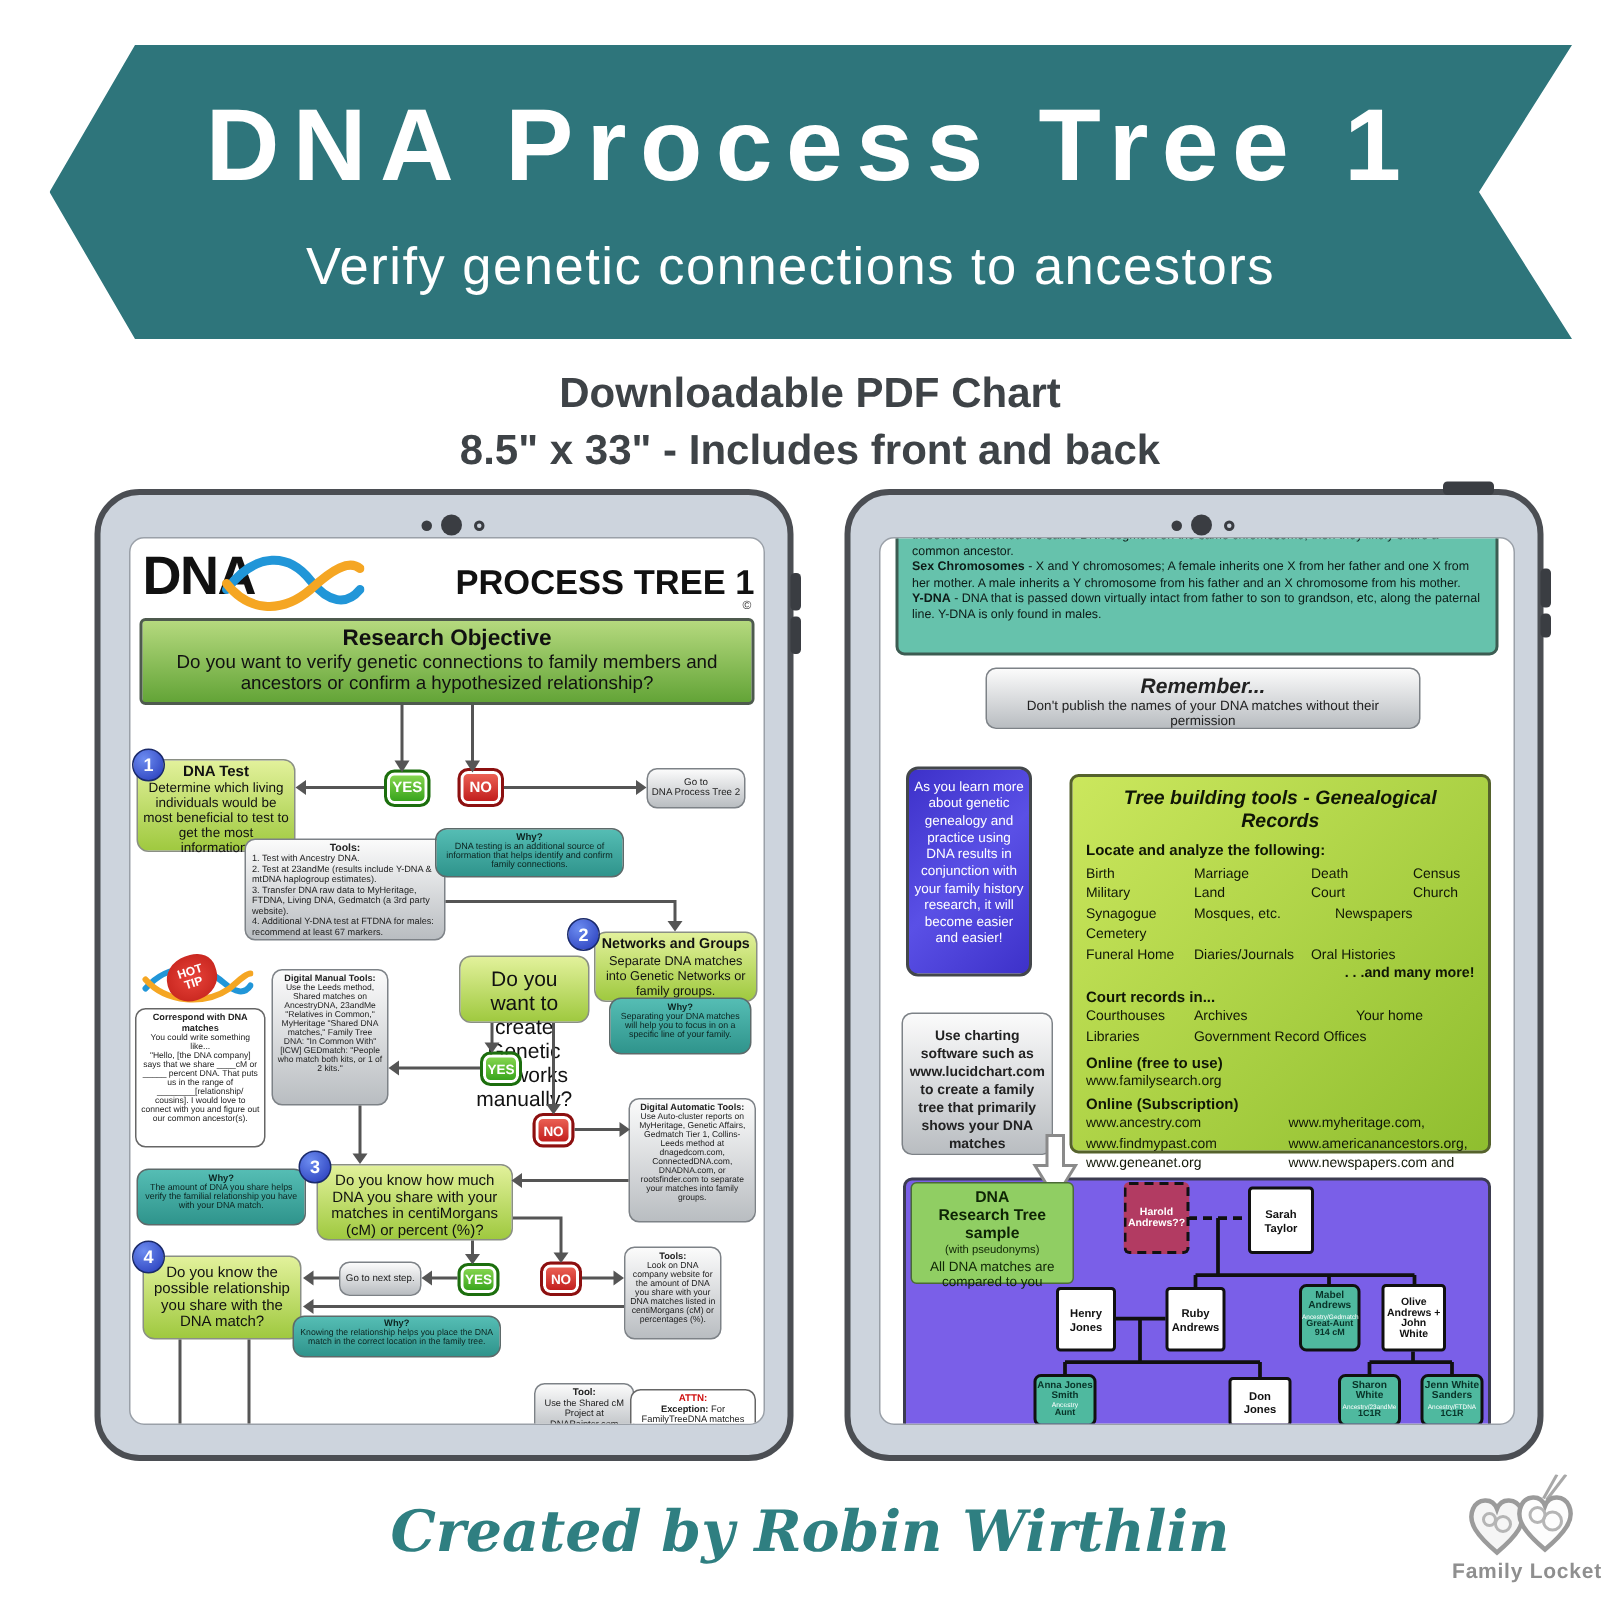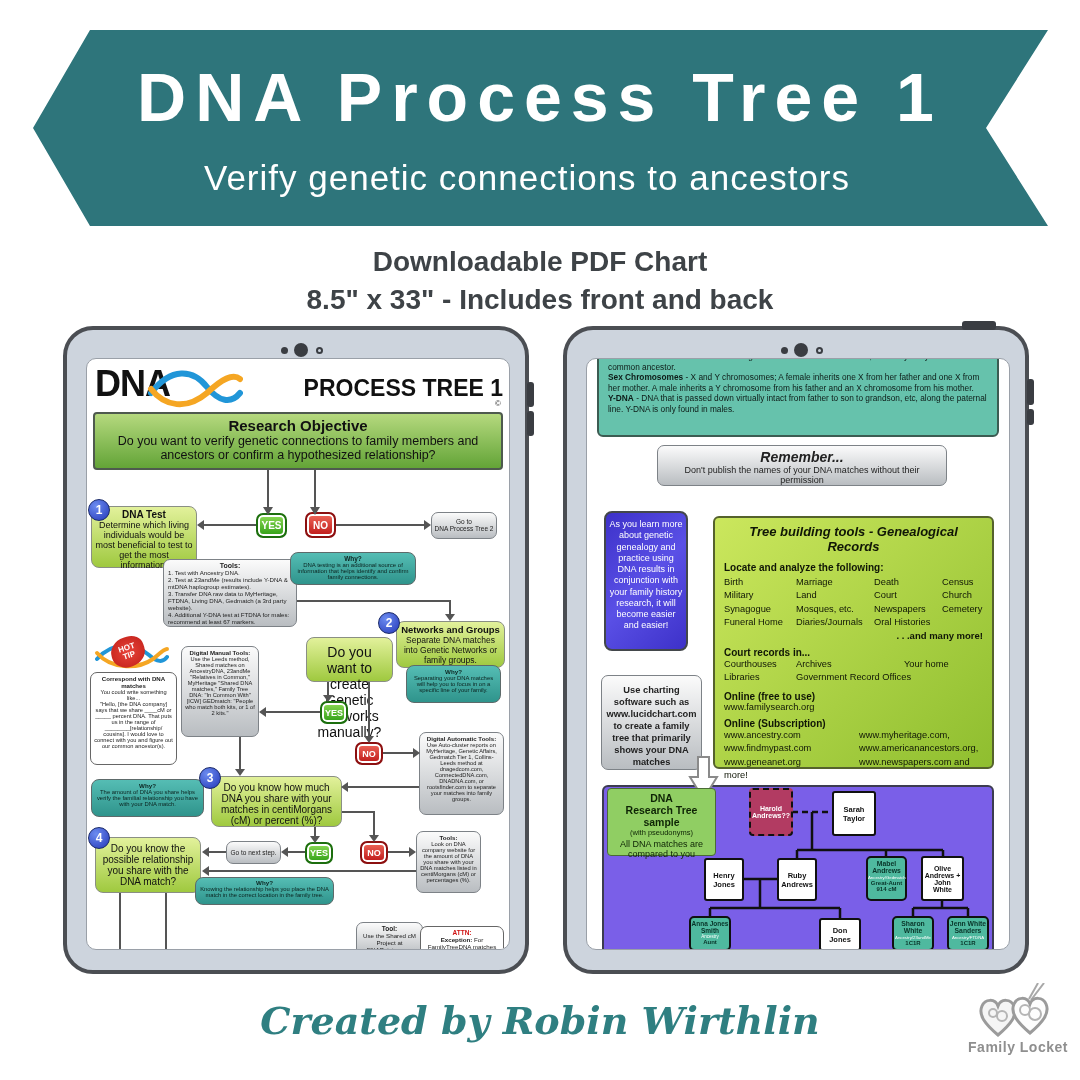--- a/index.html
+++ b/index.html
@@ -229,21 +229,21 @@
     </div>
 
     <div class="abs bluebox ctr" style="left:17px;top:152px;width:84px;height:140px;font-size:9px;padding:6px 3px;line-height:1.25;">As you learn more about genetic genealogy and practice using DNA results in conjunction with your family history research, it will become easier and easier!</div>
 
     <div class="abs greenrec" style="left:126px;top:157px;width:281px;height:253px;padding:6px 9px;">
       <div class="ctr" style="font-size:13px;font-weight:bold;font-style:italic;">Tree building tools - Genealogical Records</div>
       <div style="font-size:10px;font-weight:bold;margin-top:8px;">Locate and analyze the following:</div>
       <div style="font-size:9.3px;margin-top:3px;line-height:1.45;">
         <div><span class="abs" style="position:static;display:inline-block;width:72px;">Birth</span><span style="display:inline-block;width:78px;">Marriage</span><span style="display:inline-block;width:68px;">Death</span><span>Census</span></div>
         <div><span style="display:inline-block;width:72px;">Military</span><span style="display:inline-block;width:78px;">Land</span><span style="display:inline-block;width:68px;">Court</span><span>Church</span></div>
-        <div><span style="display:inline-block;width:72px;">Synagogue</span><span style="display:inline-block;width:78px;">Mosques, etc.</span><span style="display:inline-block;width:68px;">Newspapers</span><span>Cemetery</span></div>
+        <div><span style="display:inline-block;width:72px;">Synagogue</span><span style="display:inline-block;width:94px;">Mosques, etc.</span><span style="display:inline-block;width:68px;">Newspapers</span><span>Cemetery</span></div>
         <div><span style="display:inline-block;width:72px;">Funeral Home</span><span style="display:inline-block;width:78px;">Diaries/Journals</span><span style="display:inline-block;width:68px;">Oral Histories</span><span></span></div>
       </div>
       <div style="font-size:9.5px;font-weight:bold;text-align:right;">. . .and many more!</div>
       <div style="font-size:10px;font-weight:bold;margin-top:6px;">Court records in...</div>
       <div style="font-size:9.3px;line-height:1.45;">
         <div><span style="display:inline-block;width:72px;">Courthouses</span><span style="display:inline-block;width:108px;">Archives</span><span>Your home</span></div>
         <div><span style="display:inline-block;width:72px;">Libraries</span><span>Government Record Offices</span></div>
       </div>
       <div style="font-size:10px;font-weight:bold;margin-top:6px;">Online (free to use)</div>
       <div style="font-size:9.3px;">www.familysearch.org</div>

